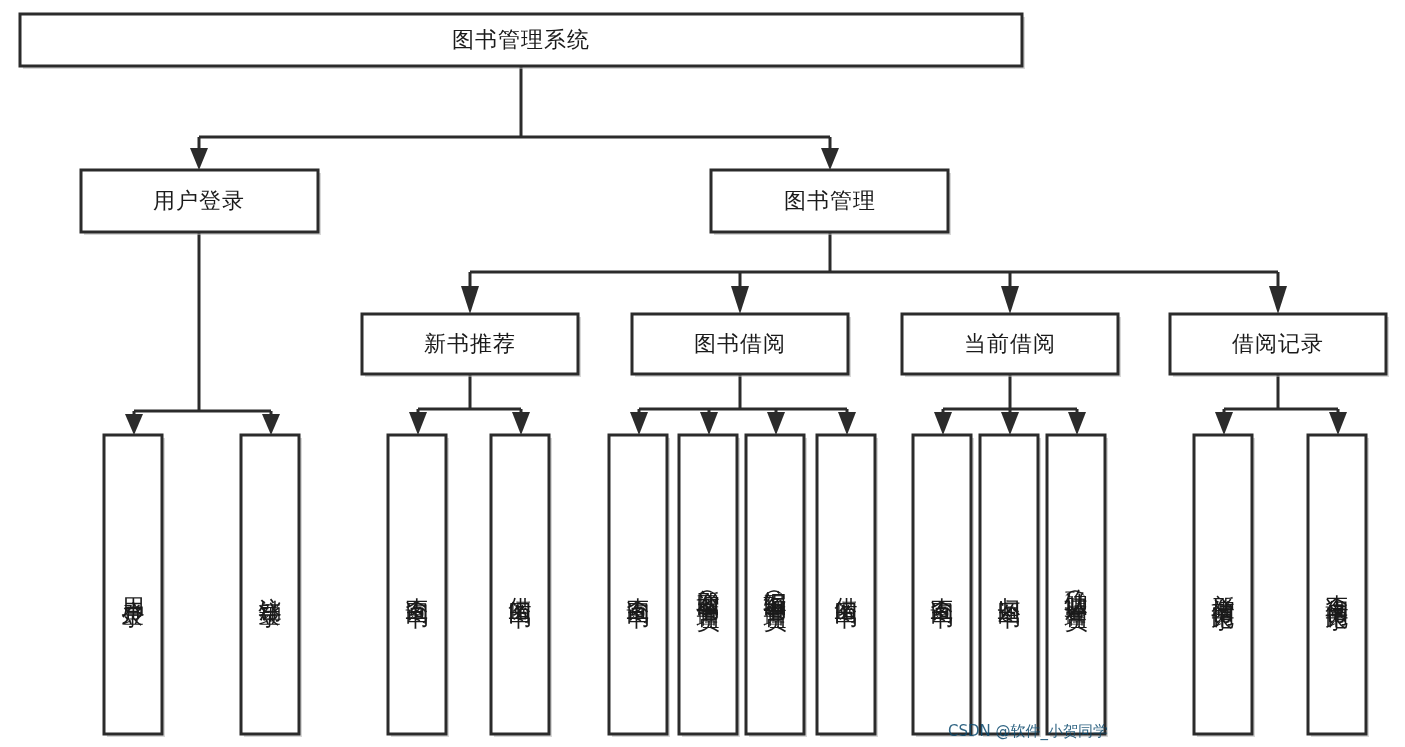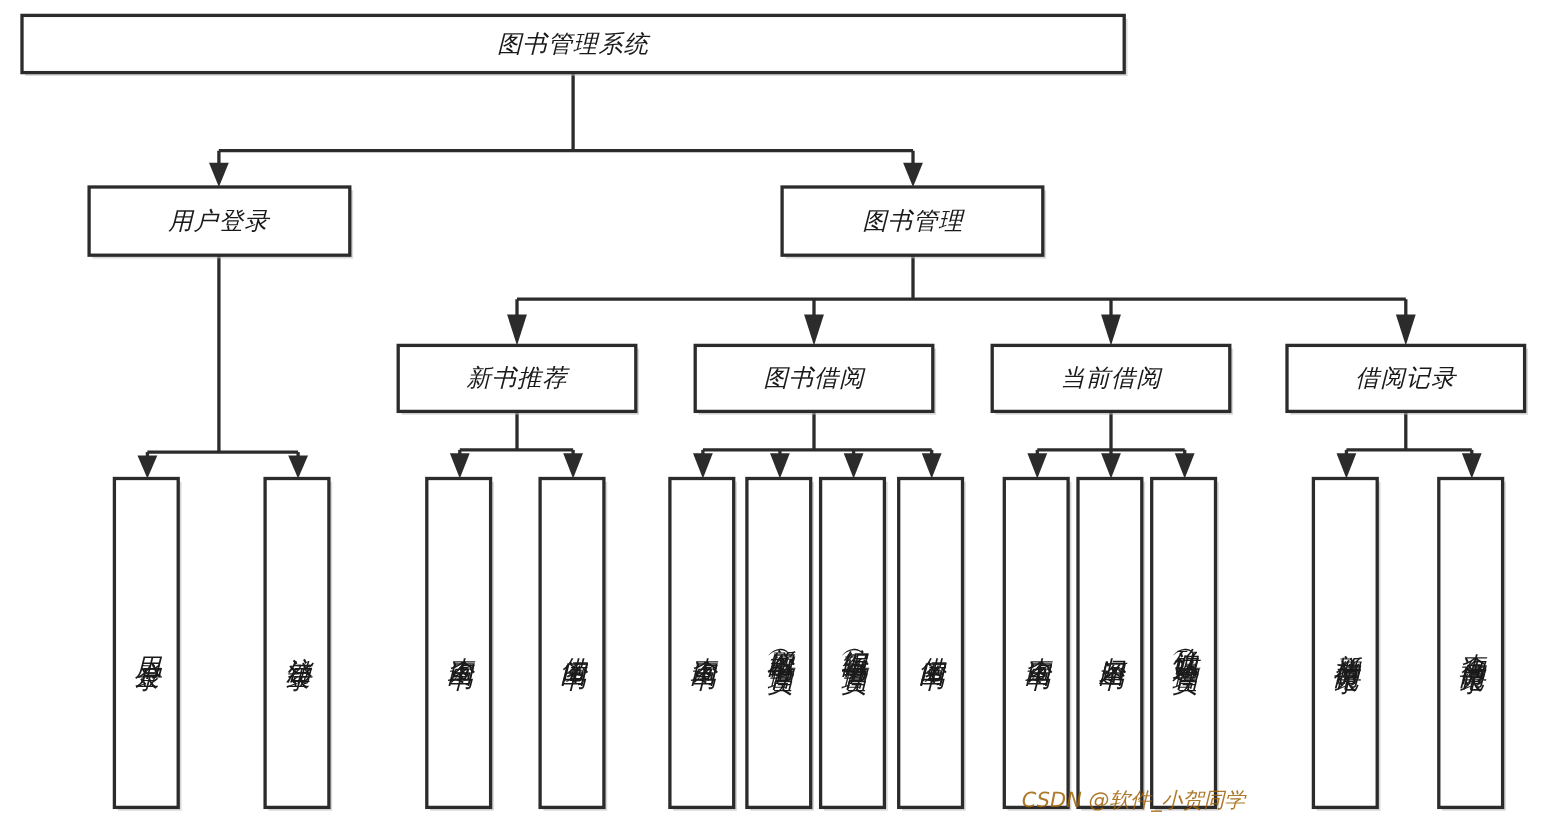--- a/index.html
+++ b/index.html
@@ -12,21 +12,20 @@
     width: 1405px;
     height: 747px;
     font-family: "DejaVu Sans", "Liberation Sans", sans-serif;
     overflow: hidden;
   }
   #diagram-root {
     position: relative;
     width: 1135px;
     height: 747px;
     background: #ffffff;
-    font-style: italic;
   }
   svg#tree-svg {
     position: absolute;
     left: 0;
     top: 0;
     width: 1405px;
     height: 747px;
     display: block;
   }
   .node-rect {
@@ -70,25 +69,25 @@
     font-family: "DejaVu Sans", "Liberation Sans", sans-serif;
     font-size: 23px;
     line-height: 1.18;
     color: #1a1a1a;
     letter-spacing: 3px;
     white-space: nowrap;
     text-align: center;
   }
   #watermark {
     position: absolute;
-    right: 3px;
+    right: 27px;
     bottom: 6px;
     font-family: "DejaVu Sans", "Liberation Sans", sans-serif;
-    font-size: 19px;
-    color: #a16207;
+    font-size: 15px;
+    color: #0c4a6e;
     opacity: 0.85;
     white-space: nowrap;
     pointer-events: none;
   }
 </style>
 </head>
 <body>
 
 <div id="diagram-root">
 

